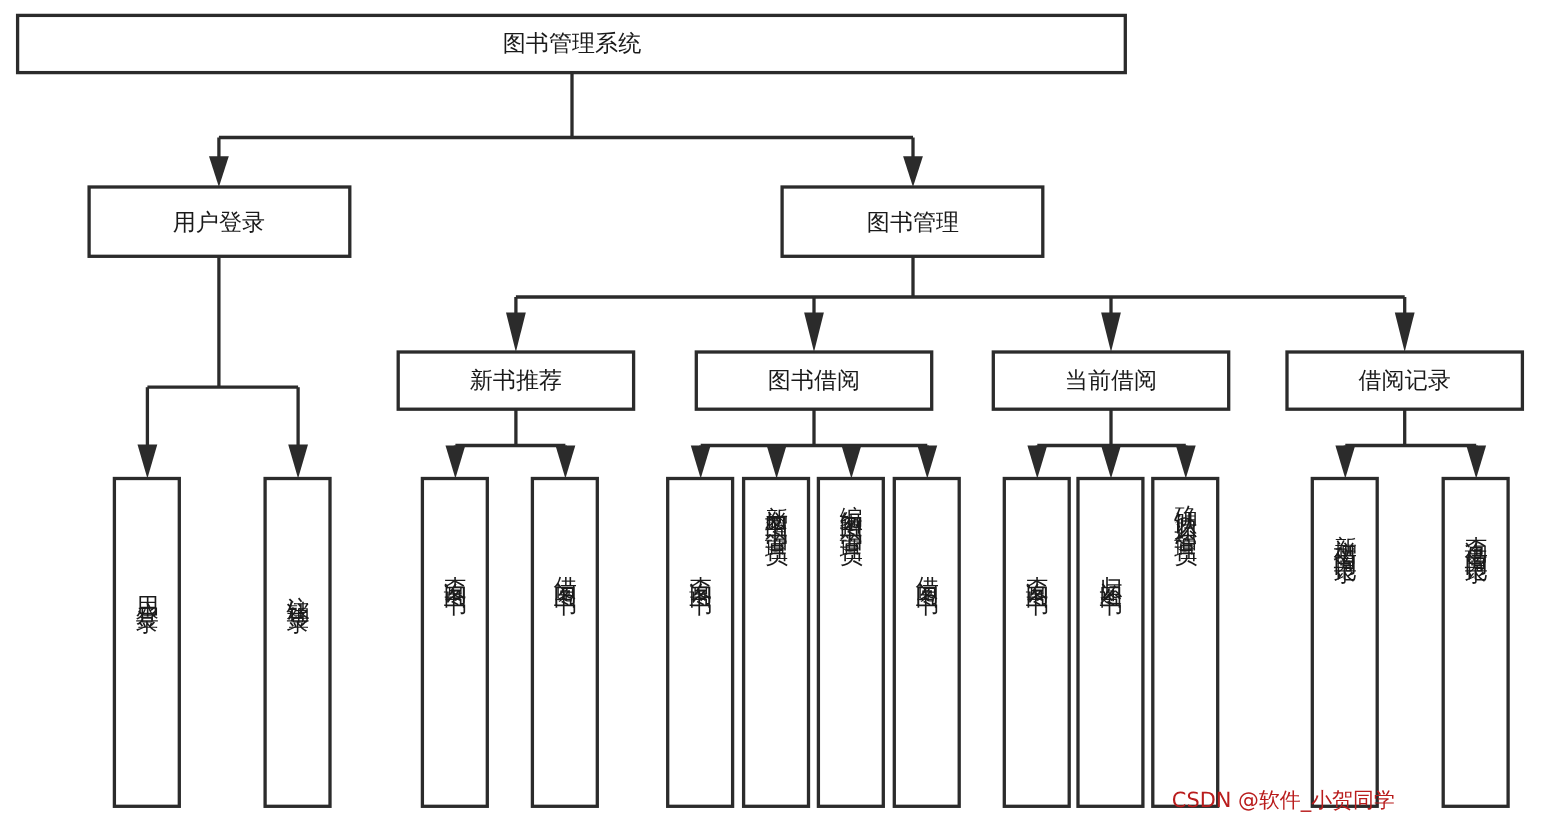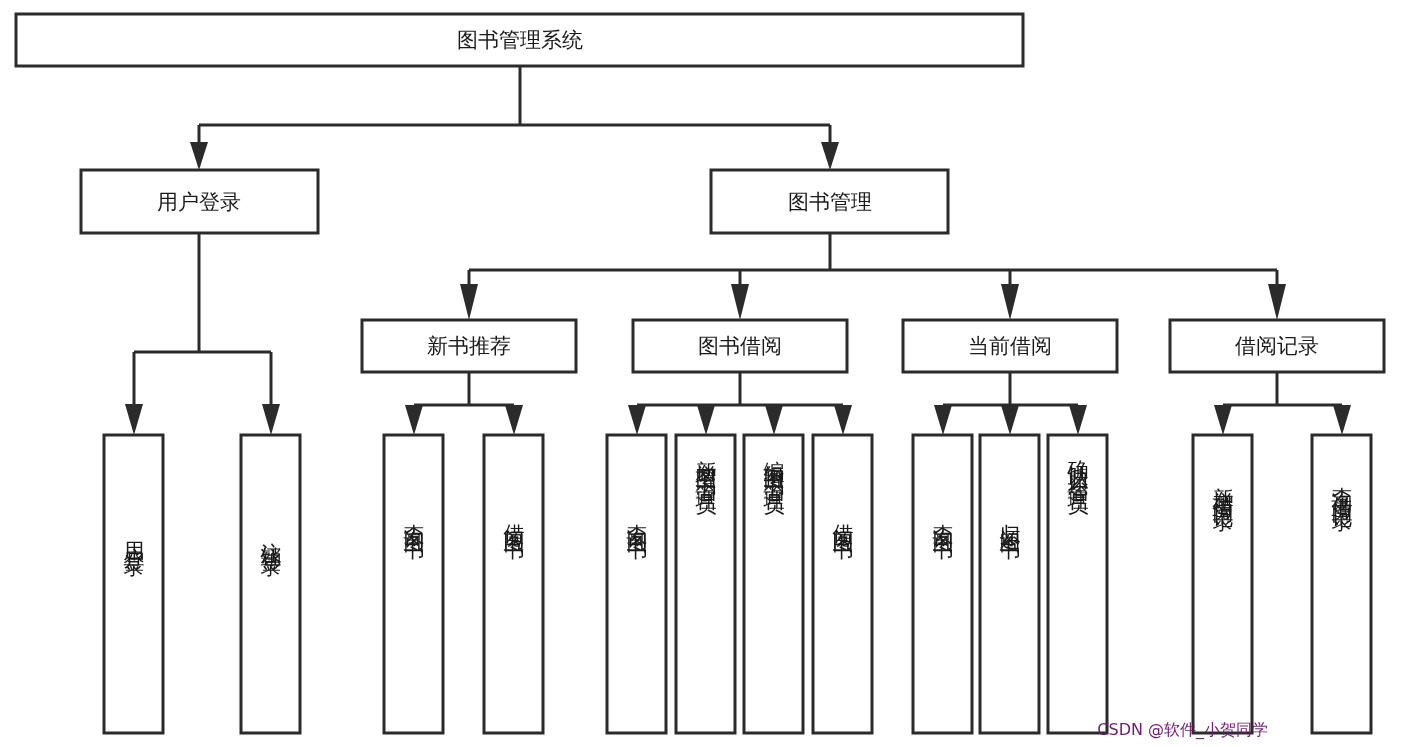--- a/index.html
+++ b/index.html
@@ -62,22 +62,22 @@
     line-height: 1.0;
     color: #1a1a1a;
     letter-spacing: 5px;
     white-space: nowrap;
   }
   .watermark {
     position: absolute;
     right: 8px;
     bottom: 6px;
     font-family: "DejaVu Sans", "Liberation Sans", sans-serif;
-    font-size: 16px;
-    color: #701a75;
+    font-size: 19px;
+    color: #b91c1c;
     white-space: nowrap;
     pointer-events: none;
   }
 </style>
 </head>
 <body>
 
 <div id="diagram-root">
 
   <svg id="tree-svg" viewBox="0 0 1405 747" xmlns="http://www.w3.org/2000/svg">

